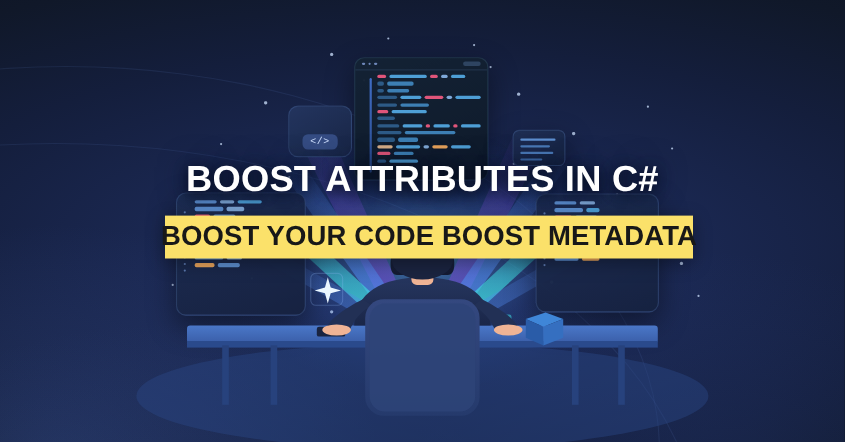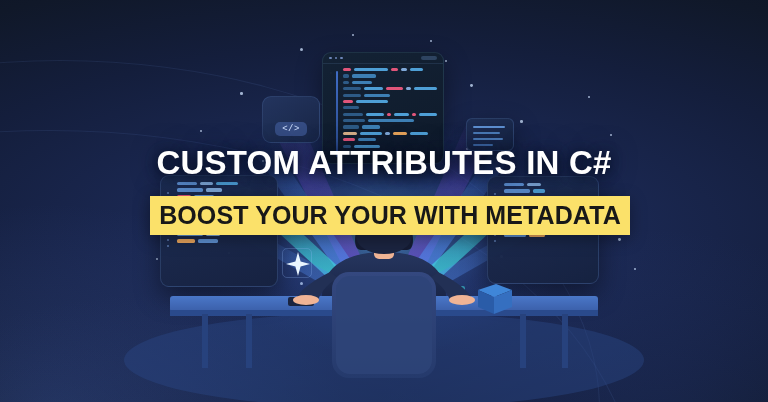--- a/index.html
+++ b/index.html
@@ -483,19 +483,19 @@
 
     <rect x="374" y="243" width="20" height="16" rx="5" fill="#f0b495"></rect>
 
     <path d="M361 250 C357 250 355 246 355 240 C355 226 364 216 384 216 C404 216 413 226 413 240 C413 246 411 250 407 250 Z" fill="url(#gHair)"></path>
     <ellipse cx="384" cy="236" rx="28" ry="18" fill="#1b2440"></ellipse>
 
     <rect x="332" y="272" width="104" height="106" rx="17" fill="url(#gChair)"></rect>
     <rect x="336" y="276" width="96" height="98" rx="14" fill="#2e4478" opacity="0.85"></rect>
   </svg>
 
-  <div class="title">CUSTOM ATTRIBUTES IN C#</div>
+  <div class="title">BOOST ATTRIBUTES IN C#</div>
 
   <div class="subbanner">
-    <span>BOOST YOUR YOUR WITH METADATA</span>
+    <span>BOOST YOUR CODE BOOST METADATA</span>
   </div>
 
 </div>
 
 </body></html>

